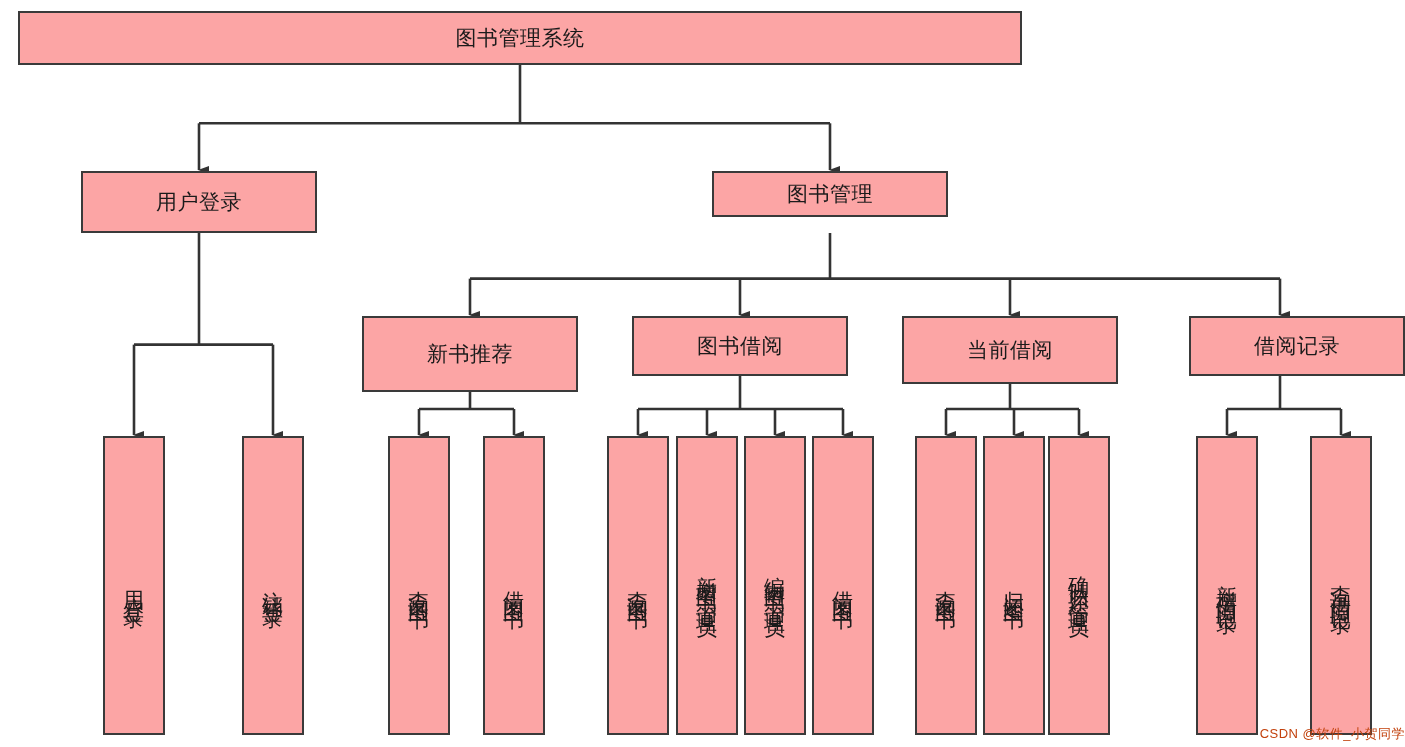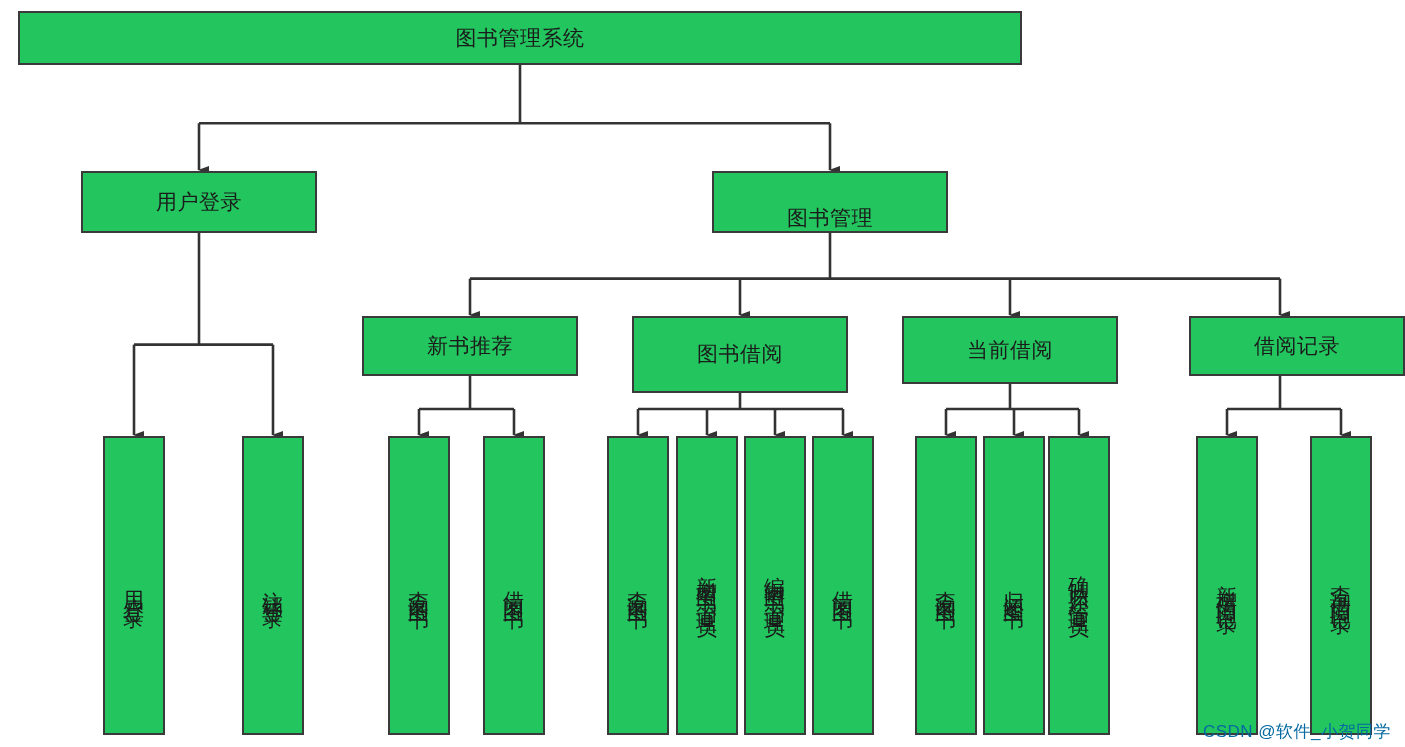--- a/index.html
+++ b/index.html
@@ -20,21 +20,21 @@
   svg#wires {
     position: absolute;
     left: 0;
     top: 0;
     width: 1405px;
     height: 747px;
   }
   .node {
     position: absolute;
     box-sizing: border-box;
-    background: #22c55e;
+    background: #fca5a5;
     border: 2px solid #3a3a3a;
     display: flex;
     align-items: center;
     justify-content: center;
     z-index: 2;
   }
   .node .label {
     color: #1b1b1b;
     font-size: 21px;
     line-height: 1.18;
@@ -45,24 +45,24 @@
   .node.leaf .label {
     writing-mode: vertical-rl;
     text-orientation: upright;
     letter-spacing: 6px;
     font-size: 21px;
     white-space: normal;
     line-height: 1;
   }
   .watermark {
     position: absolute;
-    right: 14px;
+    right: 0;
     bottom: 4px;
-    font-size: 17px;
-    color: #0369a1;
+    font-size: 13px;
+    color: #c2410c;
     z-index: 5;
     white-space: nowrap;
     letter-spacing: 0.5px;
   }
 </style>
 </head>
 <body>
 
 <div id="canvas">
   <svg id="wires" viewBox="0 0 1405 747">
@@ -108,27 +108,27 @@
       </g>
   </svg>
 
   <div id="node-layer">
       <div class="node" style="left: 18px; top: 11px; width: 1004px; height: 54px;">
         <span class="label">图书管理系统</span>
       </div>
       <div class="node" style="left: 81px; top: 171px; width: 236px; height: 62px;">
         <span class="label">用户登录</span>
       </div>
-      <div class="node" style="left: 712px; top: 171px; width: 236px; height: 62px; align-items: flex-end;">
+      <div class="node" style="left: 712px; top: 171px; width: 236px; height: 46px;">
         <span class="label">图书管理</span>
       </div>
-      <div class="node" style="left: 362px; top: 316px; width: 216px; height: 60px;">
+      <div class="node" style="left: 362px; top: 316px; width: 216px; height: 76px;">
         <span class="label">新书推荐</span>
       </div>
-      <div class="node" style="left: 632px; top: 316px; width: 216px; height: 77px;">
+      <div class="node" style="left: 632px; top: 316px; width: 216px; height: 60px;">
         <span class="label">图书借阅</span>
       </div>
       <div class="node" style="left: 902px; top: 316px; width: 216px; height: 68px;">
         <span class="label">当前借阅</span>
       </div>
       <div class="node" style="left: 1172px; top: 316px; width: 216px; height: 60px; margin-left: 17px;">
         <span class="label">借阅记录</span>
       </div>
       <div class="node leaf" style="left: 103px; top: 436px; width: 62px; height: 299px;">
         <span class="label">用户登录</span>

